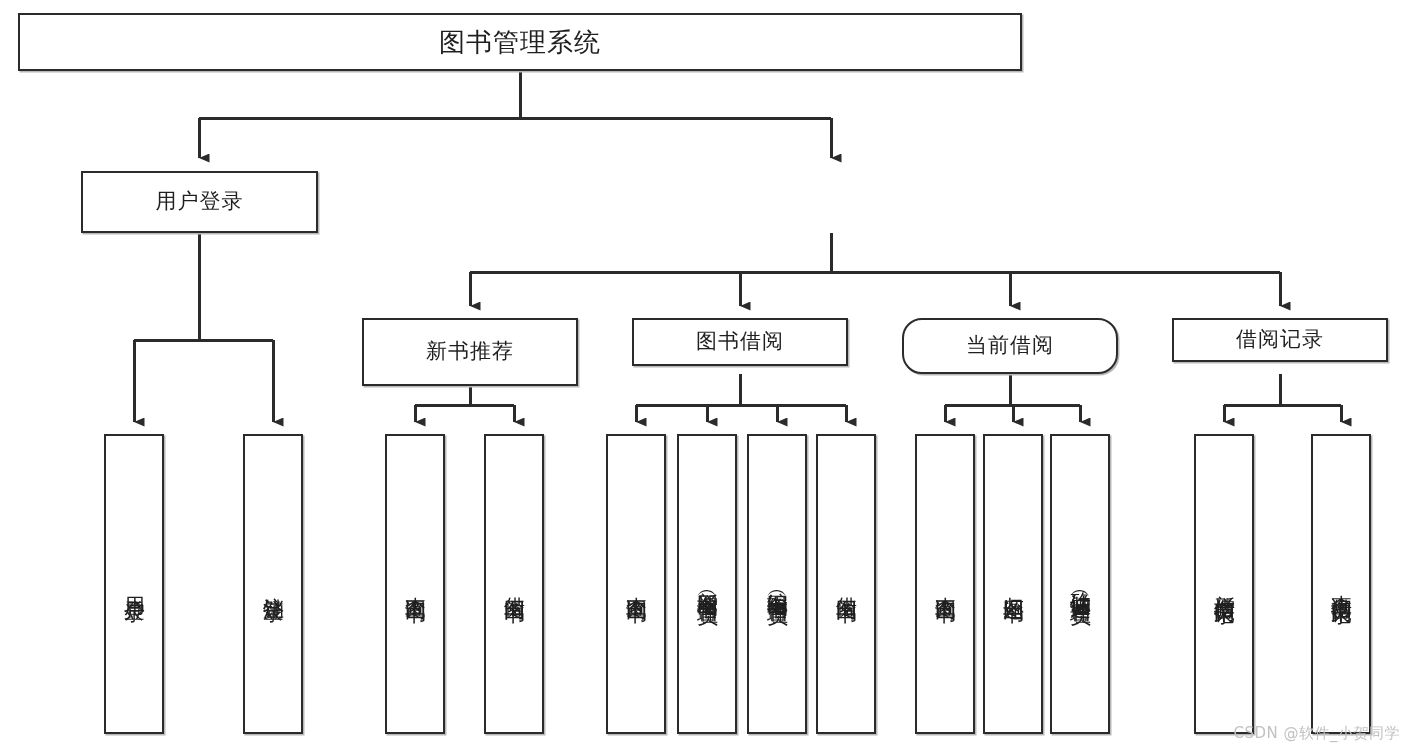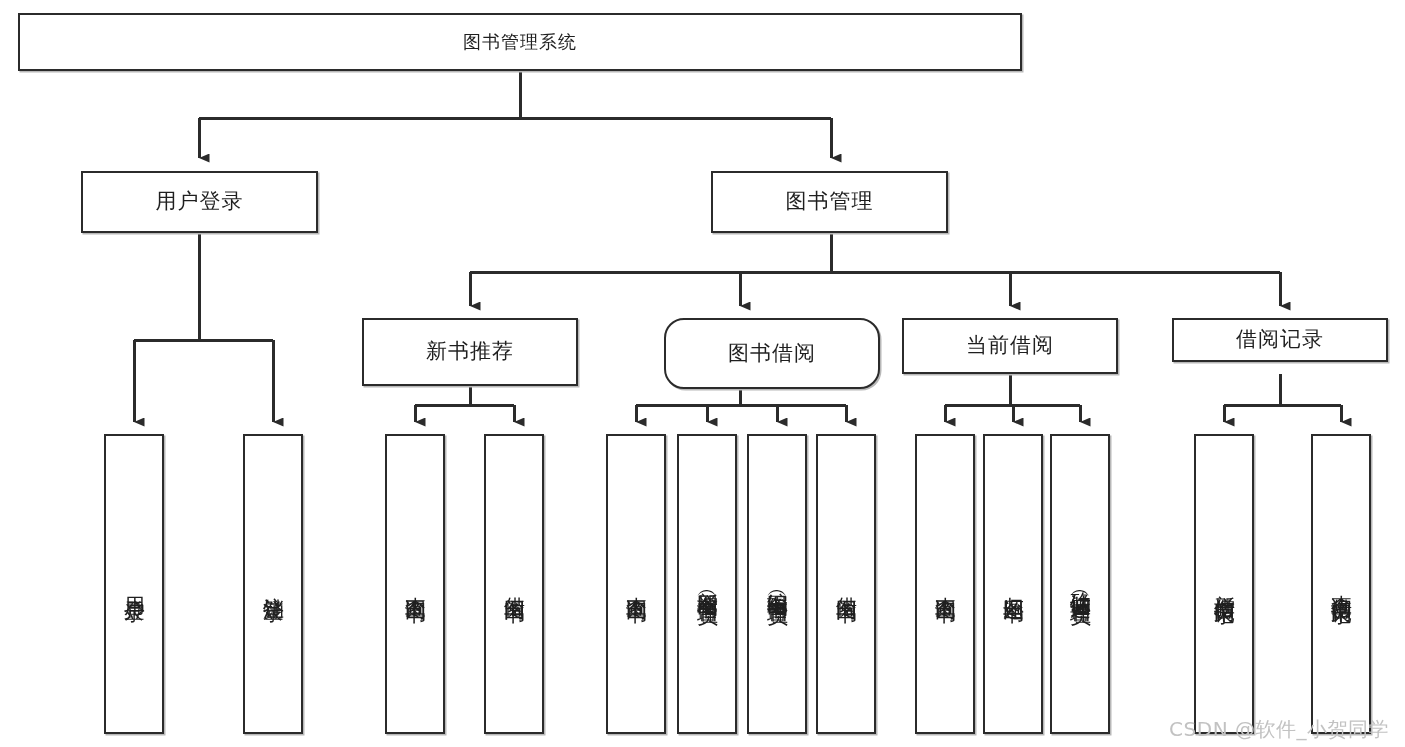--- a/index.html
+++ b/index.html
@@ -52,28 +52,28 @@
     writing-mode: vertical-rl;
     text-orientation: upright;
     font-size: 21px;
     line-height: 1.28;
     letter-spacing: 2px;
     padding: 6px 0;
     align-items: center;
     justify-content: center;
   }
   .node.root {
-    font-size: 18px;
+    font-size: 26px;
   }
   
   #watermark {
     position: absolute;
-    right: 16px;
+    right: 5px;
     bottom: 4px;
-    font-size: 20px;
+    font-size: 15px;
     color: #c2c2c2;
     letter-spacing: 0.5px;
     white-space: nowrap;
     user-select: none;
   }
 </style>
 </head>
 <body>
 
 <div id="canvas">
@@ -124,25 +124,24 @@
       <line x1="1280" y1="374" x2="1280" y2="405"></line>
       <line x1="1224" y1="405" x2="1341" y2="405"></line>
       <line x1="1224" y1="405" x2="1224" y2="422" marker-end="url(#arrowhead)"></line>
       <line x1="1341" y1="405" x2="1341" y2="422" marker-end="url(#arrowhead)"></line>
     </g>
   </svg>
 
   <div class="node h root" style="left: 18px; top: 13px; width: 1004px; height: 58px;">图书管理系统</div>
 
   <div class="node h" style="left: 81px; top: 171px; width: 237px; height: 62px;">用户登录</div>
-  <div class="node h" style="left: 711px; top: 171px; width: 237px; height: 62px;">图书管理</div>
 
   <div class="node h" style="left: 362px; top: 318px; width: 216px; height: 68px;">新书推荐</div>
-  <div class="node h" style="left: 664px; top: 318px; width: 216px; height: 71px; border-radius: 20px;">图书借阅</div>
-  <div class="node h" style="left: 902px; top: 318px; width: 216px; height: 56px;">当前借阅</div>
+  <div class="node h" style="left: 632px; top: 318px; width: 216px; height: 48px;">图书借阅</div>
+  <div class="node h" style="left: 902px; top: 318px; width: 216px; height: 56px; border-radius: 20px;">当前借阅</div>
   <div class="node h" style="left: 1172px; top: 318px; width: 216px; height: 44px;">借阅记录</div>
 
   <div class="node v" style="left: 104px; top: 434px; width: 60px; height: 300px;">用户登录</div>
   <div class="node v" style="left: 243px; top: 434px; width: 60px; height: 300px;">注销登录</div>
   <div class="node v" style="left: 385px; top: 434px; width: 60px; height: 300px;">查询图书</div>
   <div class="node v" style="left: 484px; top: 434px; width: 60px; height: 300px;">借阅图书</div>
   <div class="node v" style="left: 606px; top: 434px; width: 60px; height: 300px;">查询图书</div>
   <div class="node v" style="left: 677px; top: 434px; width: 60px; height: 300px;">新增图书（管理员）</div>
   <div class="node v" style="left: 747px; top: 434px; width: 60px; height: 300px;">编辑图书（管理员）</div>
   <div class="node v" style="left: 816px; top: 434px; width: 60px; height: 300px;">借阅图书</div>

